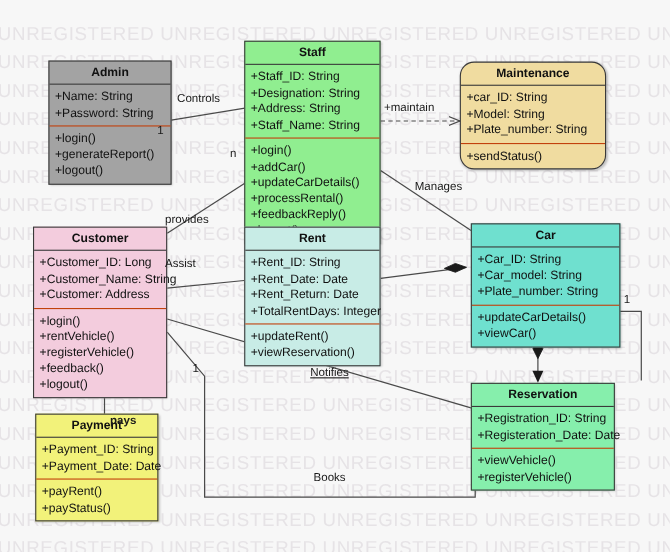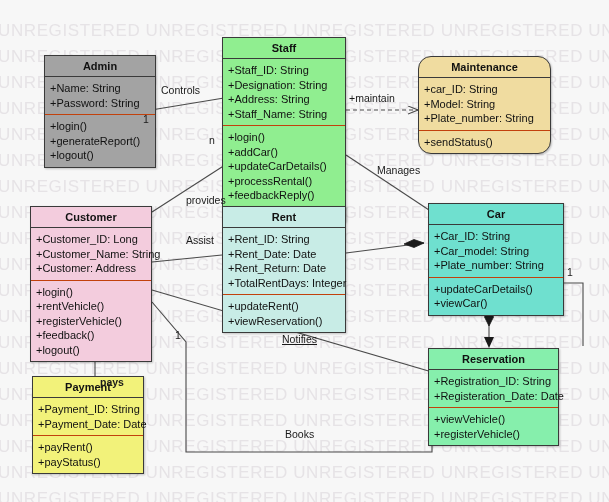--- a/index.html
+++ b/index.html
@@ -294,21 +294,21 @@
     <div class="compartment ops">
       <div class="member">+payRent()</div>
       <div class="member">+payStatus()</div>
     </div>
   </div>
 
   <div class="elabel" style="left:161px; top:84px;">Controls</div>
 
   <div class="elabel" style="left:349px; top:92px;">+maintain</div>
 
-  <div class="elabel" style="left:150px; top:168px;margin-left:36px;">
+  <div class="elabel" style="left:150px; top:168px;">
     <div>provides</div>
     <div>Assist</div>
   </div>
 
   <div class="elabel" style="left:377px; top:164px;text-align:right;">Manages</div>
 
   <div class="elabel" style="left:282px; top:333px;text-decoration:underline;">Notifies</div>
 
   <div class="elabel" style="left:285px; top:428px;">Books</div>
 

